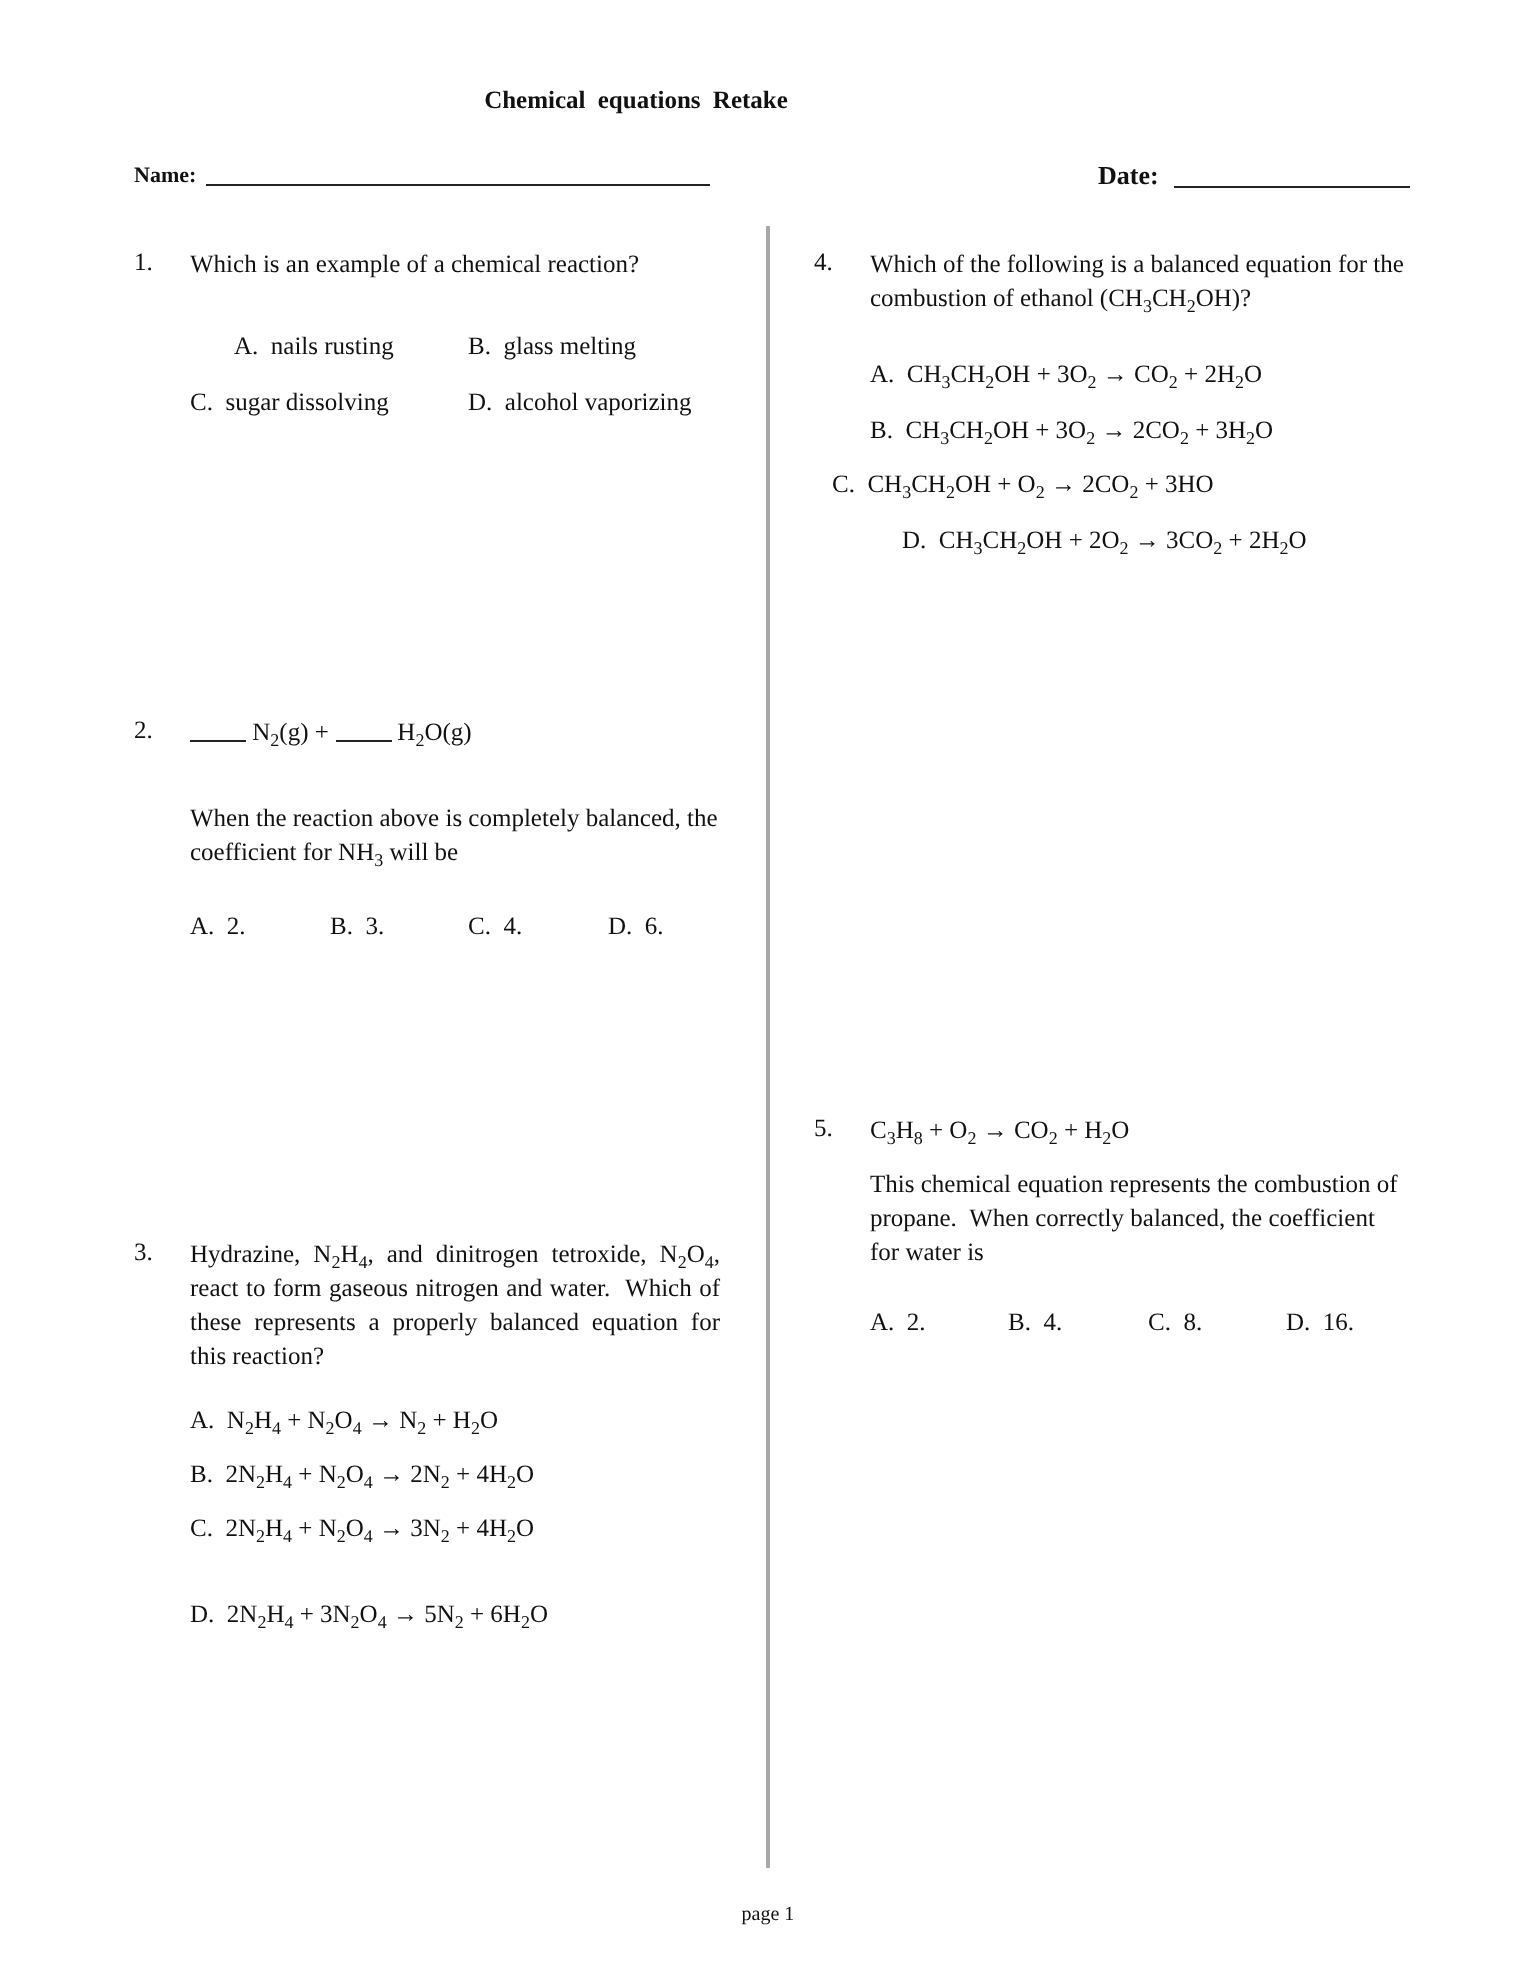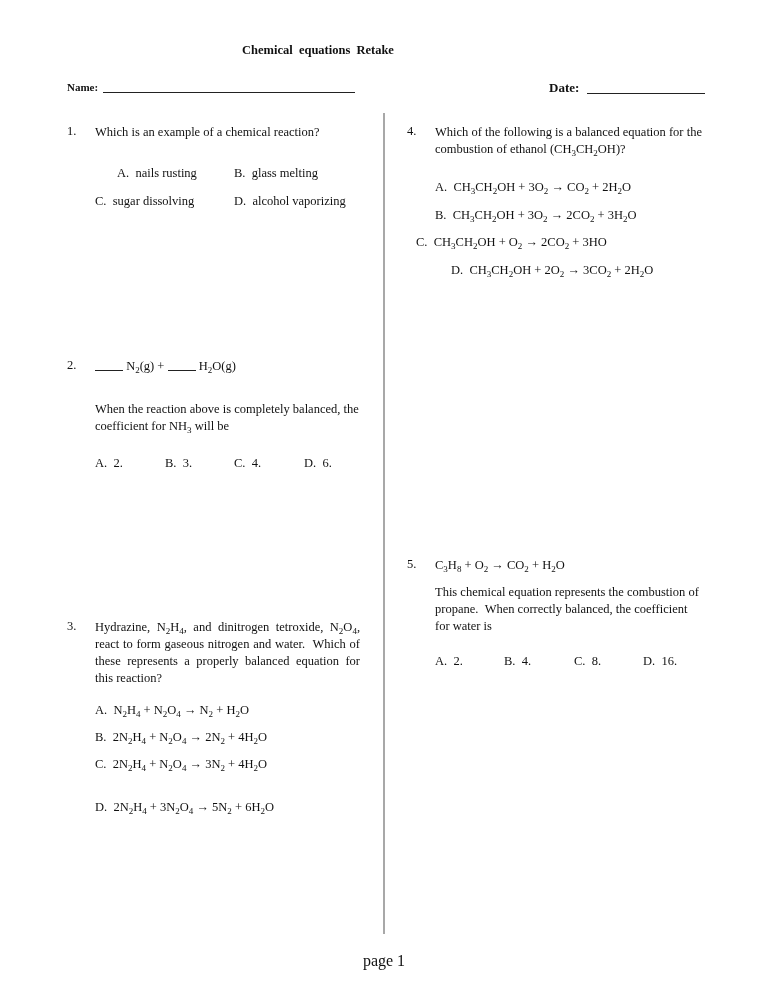--- a/index.html
+++ b/index.html
@@ -16,21 +16,21 @@
   .name-line { display: inline-block; width: 252px; border-bottom: 1px solid #222; margin-left: 5px; vertical-align: -2px; height: 12px; }
   .date-row { position: absolute; top: 80px; left: 549px; font-weight: bold; font-size: 13px; }
   .date-line { display: inline-block; width: 118px; border-bottom: 1px solid #222; margin-left: 8px; vertical-align: -2px; height: 12px; }
   .divider { position: absolute; left: 383px; top: 113px; width: 2px; height: 821px; background: #a8a8a8; }
   .q { position: absolute; }
   .qnum { position: absolute; left: 0; top: 0; }
   .qbody { position: absolute; left: 28px; top: 0; line-height: 17px; }
   .opt { position: absolute; white-space: nowrap; }
   sub { font-size: 9px; vertical-align: -3px; line-height: 0; }
   .blank { display: inline-block; width: 28px; border-bottom: 1px solid #222; height: 11px; vertical-align: -1px; }
-  .footer { position: absolute; top: 952px; left: 0; width: 768px; text-align: center; font-size: 16px; }
+  .footer { position: absolute; top: 952px; left: 0; width: 768px; text-align: center; font-size: 10px; }
 </style>
 </head>
 <body>
 
 <div class="title">Chemical equations Retake</div>
 
 <div class="name-row">
   <span>Name:</span><span class="name-line"></span>
 </div>
 <div class="date-row">

